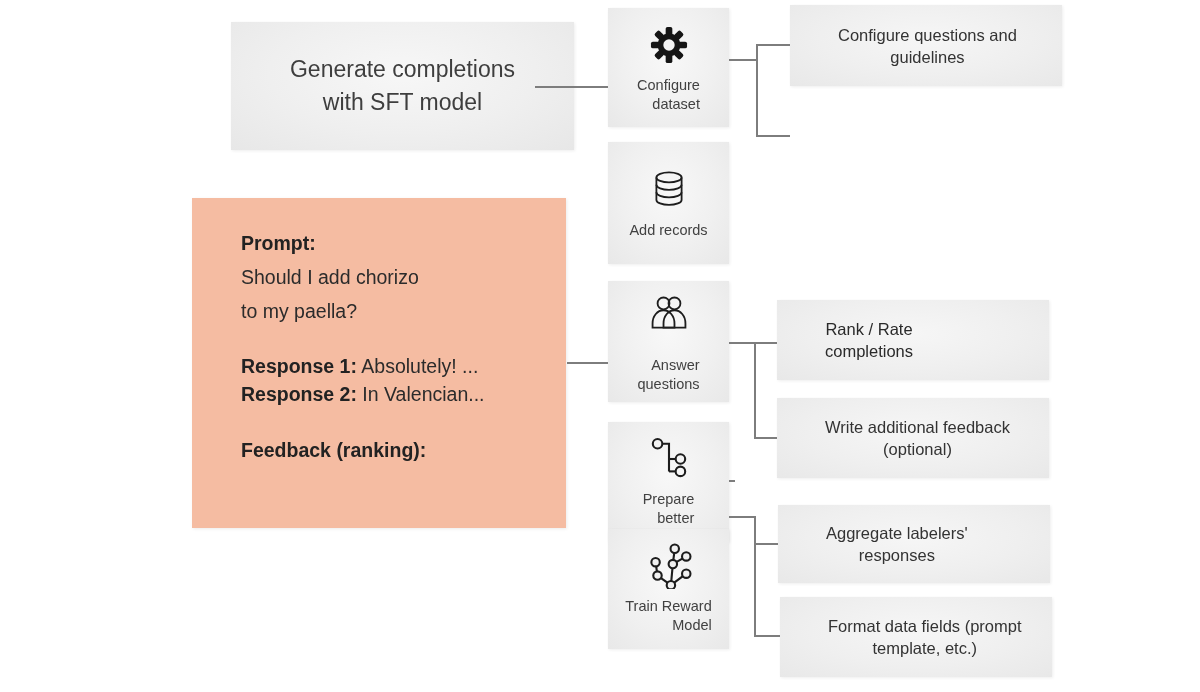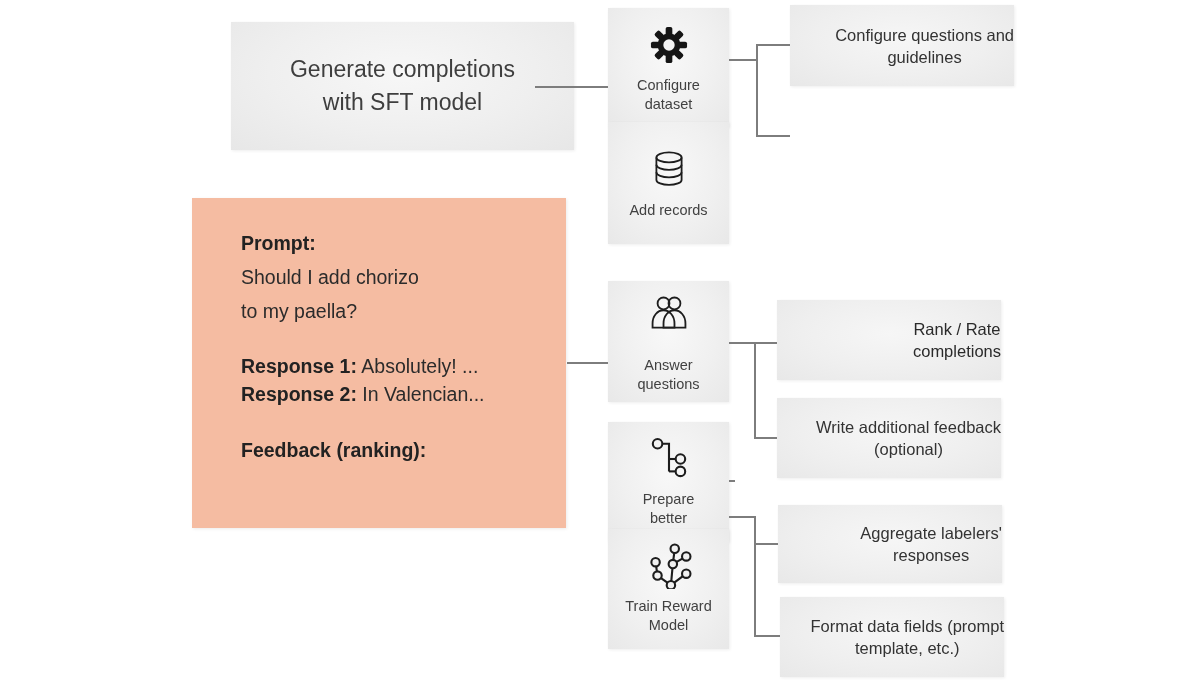--- a/index.html
+++ b/index.html
@@ -25,31 +25,31 @@
   #example-box b{font-weight:700;color:#222;}
   .ex-prompt{line-height:34px;margin:0;}
   .ex-resp{line-height:28px;margin:24px 0 0 0;}
   .ex-feedback{line-height:28px;margin:28px 0 0 0;}
   
   .step{
     position:absolute;left:608px;width:121px;height:120px;
     background:radial-gradient(ellipse at 50% 42%, #f8f8f8 0%, #f0f0f0 55%, #e8e8e8 100%);
     box-shadow:1px 1px 3px rgba(0,0,0,0.07);
     display:flex;flex-direction:column;align-items:center;justify-content:center;
-    text-align:center;
+    text-align:right;
   }
   .step .icon{height:46px;display:flex;align-items:center;justify-content:center;margin-bottom:8px;}
   .step .lbl{font-size:14.5px;line-height:19px;color:#414141;}
   
   .detail{
     position:absolute;width:224px;
     background:radial-gradient(ellipse at 50% 42%, #f6f6f6 0%, #efefef 55%, #e8e8e8 100%);
     box-shadow:1px 1px 3px rgba(0,0,0,0.07);
-    display:flex;align-items:center;justify-content:flex-end;text-align:center;
-    font-size:16.5px;line-height:22px;color:#333;
+    display:flex;align-items:center;justify-content:flex-start;text-align:center;
+    font-size:16.5px;line-height:22px;color:#333;padding-left:48px;
   }
   .detail.bold{font-weight:400;color:#2a2a2a;}
   
   .hline,.vline{position:absolute;background:#7d7d7d;}
   .hline{height:2px;}
   .vline{width:2px;}
   svg{display:block;}
 </style>
 </head>
 <body>
@@ -84,21 +84,21 @@
             <rect x="16.5" y="1" width="7" height="9" rx="2" transform="rotate(315 20 20)"></rect>
           </g>
         </g>
         <circle cx="20" cy="20" r="6" fill="#f3f3f3"></circle>
       </svg>
     </div>
     <div class="lbl pre">Configure
 dataset</div>
   </div>
 
-  <div class="step" style="top:122px;height:122px;">
+  <div class="step" style="top:142px;height:122px;">
     <div class="icon">
       <svg width="36" height="42" viewBox="0 0 40 44" fill="none" stroke="#1d1d1d" stroke-width="2">
         <ellipse cx="20" cy="8" rx="14" ry="5.5"></ellipse>
         <path d="M6 8 v25 c0 3 6.3 5.6 14 5.6 s14 -2.6 14 -5.6 V8"></path>
         <path d="M6 16.3 c0 3 6.3 5.6 14 5.6 s14 -2.6 14 -5.6"></path>
         <path d="M6 24.6 c0 3 6.3 5.6 14 5.6 s14 -2.6 14 -5.6"></path>
       </svg>
     </div>
     <div class="lbl pre">Add records</div>
   </div>

